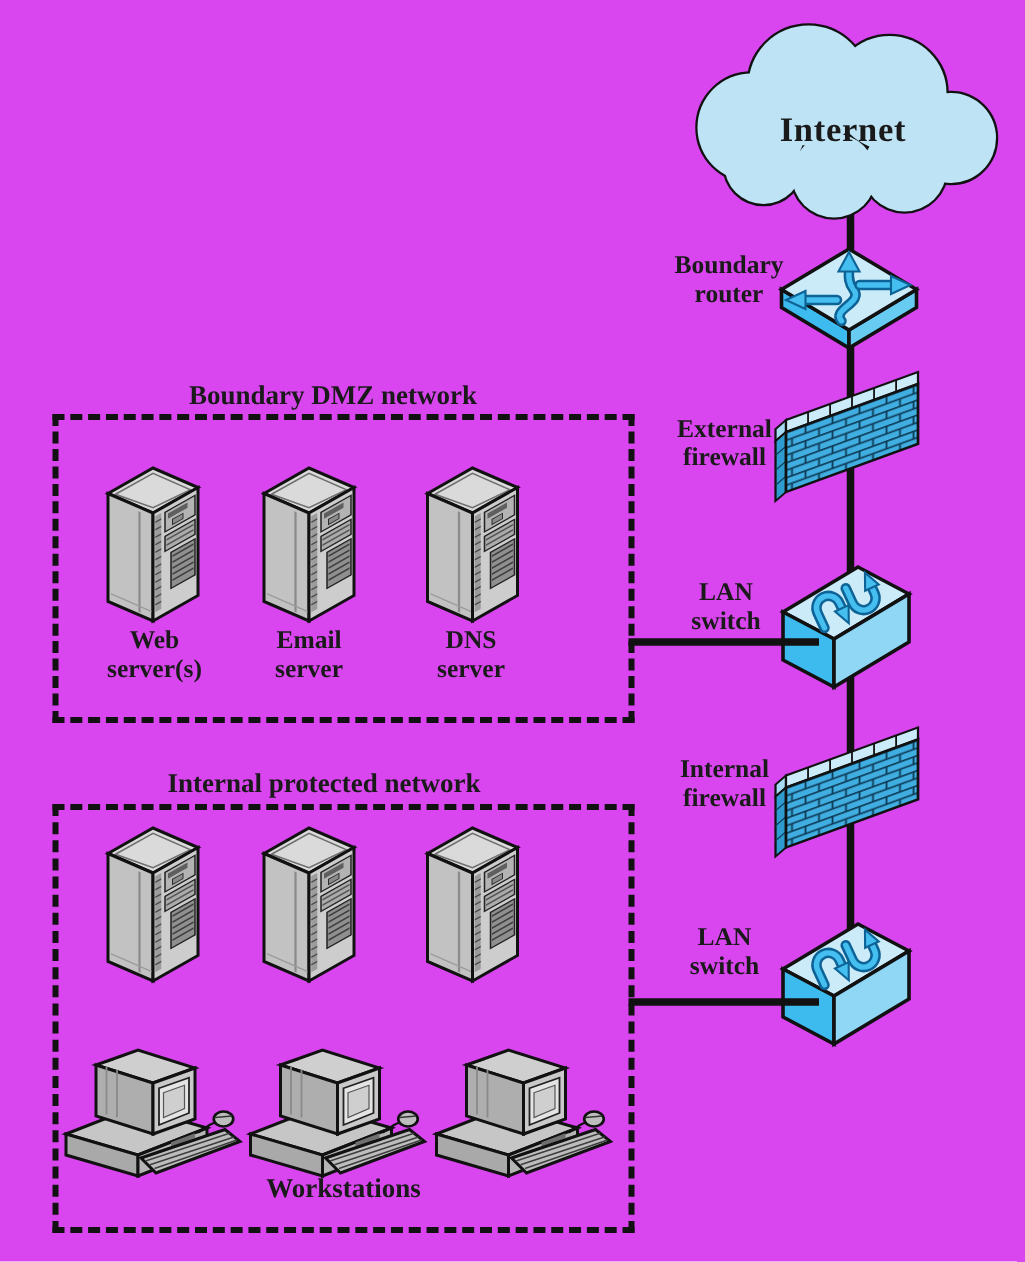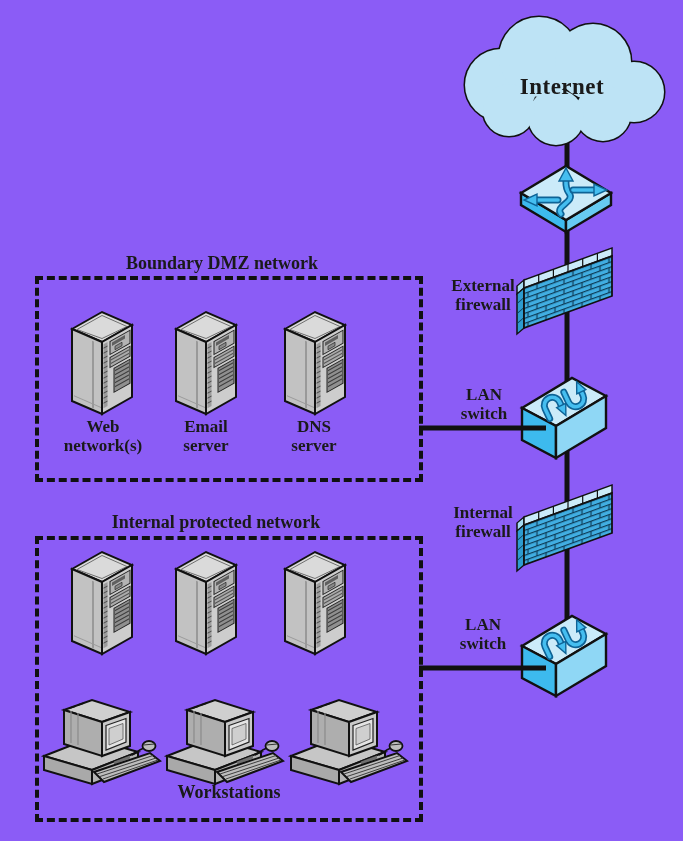--- a/index.html
+++ b/index.html
@@ -1,17 +1,17 @@
 <!DOCTYPE html>
 <html><head>
 <meta charset="utf-8">
 <style>
   html,body{margin:0;padding:0;background:#fff;}
   #stage{
-    position:relative;width:683px;height:841px;background:#8b5cf6;
+    position:relative;width:683px;height:841px;background:#d946ef;
     font-family:"Liberation Serif","DejaVu Serif",serif;overflow:hidden;
   }
   #layer-svg{position:absolute;left:0;top:0;width:683px;height:841px;}
   .lbl{
     position:absolute;transform:translateX(-50%);
     font-weight:700;color:#1a1a1a;text-align:center;
     white-space:pre-line;line-height:1.12;font-size:17px;
   }
   .lbl.big{font-size:23px;letter-spacing:.5px;}
   .lbl.title{font-size:18px;white-space:nowrap;}
@@ -162,32 +162,34 @@
     <use href="#sym-ws" transform="translate(40,698)"></use>
     <use href="#sym-ws" transform="translate(163,698)"></use>
     <use href="#sym-ws" transform="translate(287,698)"></use>
   </svg>
 
   <div class="zonebox" style="left:35px;top:276px;width:388px;height:206px;"></div>
   <div class="zonebox" style="left:35px;top:536px;width:388px;height:286px;"></div>
 
   <div class="lbl big" style="left:562px;top:74px;">Internet</div>
 
+  <div class="lbl" style="left:486px;top:167px;">Boundary
+router</div>
   <div class="lbl" style="left:483px;top:276px;">External
 firewall</div>
   <div class="lbl" style="left:484px;top:385px;">LAN
 switch</div>
   <div class="lbl" style="left:483px;top:503px;">Internal
 firewall</div>
   <div class="lbl" style="left:483px;top:615px;">LAN
 switch</div>
 
   <div class="lbl title" style="left:222px;top:253px;">Boundary DMZ network</div>
   <div class="lbl" style="left:103px;top:417px;">Web
-network(s)</div>
+server(s)</div>
   <div class="lbl" style="left:206px;top:417px;">Email
 server</div>
   <div class="lbl" style="left:314px;top:417px;">DNS
 server</div>
 
   <div class="lbl title" style="left:216px;top:512px;text-align:center;">Internal protected network</div>
   <div class="lbl title" style="left:229px;top:782px;">Workstations</div>
 
 </div>
 

